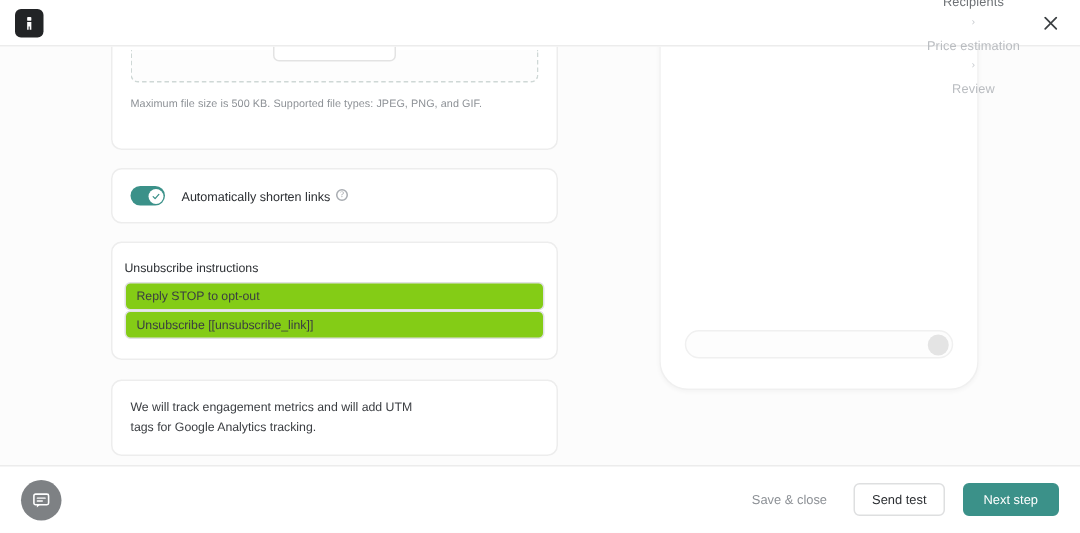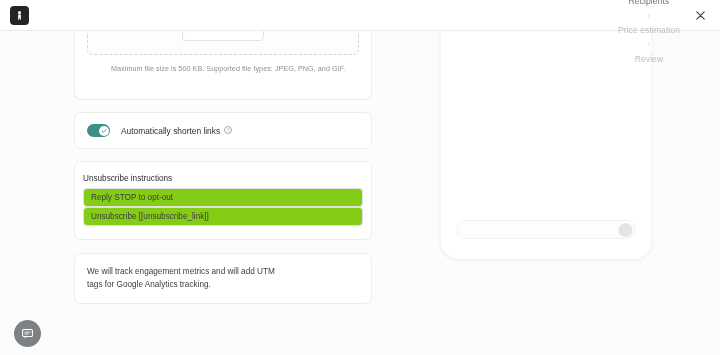--- a/index.html
+++ b/index.html
@@ -92,21 +92,21 @@
   .dz-button {
     position: absolute;
     top: -9px; left: 50%; transform: translateX(-50%);
     width: 82px; height: 17px;
     border: 1px solid #e3e3e3;
     border-radius: 4px;
     background: #ffffff;
   }
   .upload-hint {
     margin-top: 9px;
-    font-size: 7.2px; color: #8d9196; letter-spacing: .05px; margin-left: 24px;
+    font-size: 7.2px; color: #8d9196; letter-spacing: .05px;
   }
 
   
   .card-toggle {
     margin-top: 12px;
     height: 37px;
     display: flex; align-items: center;
     padding: 0 12px;
   }
   .switch {
@@ -310,20 +310,26 @@
     <div class="preview-col">
       <div class="phone">
         <div class="phone-composer">
           <div class="phone-send"></div>
         </div>
       </div>
     </div>
 
   </div>
 
+  <div class="footer">
+    <div class="footer-spacer"></div>
+    <div class="save-close">Save &amp; close</div>
+    <div class="btn btn-secondary">Send test</div>
+    <div class="btn btn-primary">Next step</div>
+  </div>
 
   <div class="chat-fab">
     <svg width="13" height="13" viewBox="0 0 13 13">
       <rect x="1.6" y="2.4" width="9.8" height="7.1" rx="1.1" fill="none" stroke="#ffffff" stroke-width="1.05"></rect>
       <path d="M3.6 9.4 L3.6 11.4 L5.8 9.4 Z" fill="#ffffff"></path>
       <path d="M3.9 5.1 H9.1 M3.9 7.0 H7.2" stroke="#ffffff" stroke-width="0.9" stroke-linecap="round"></path>
     </svg>
   </div>
 
 </div>

